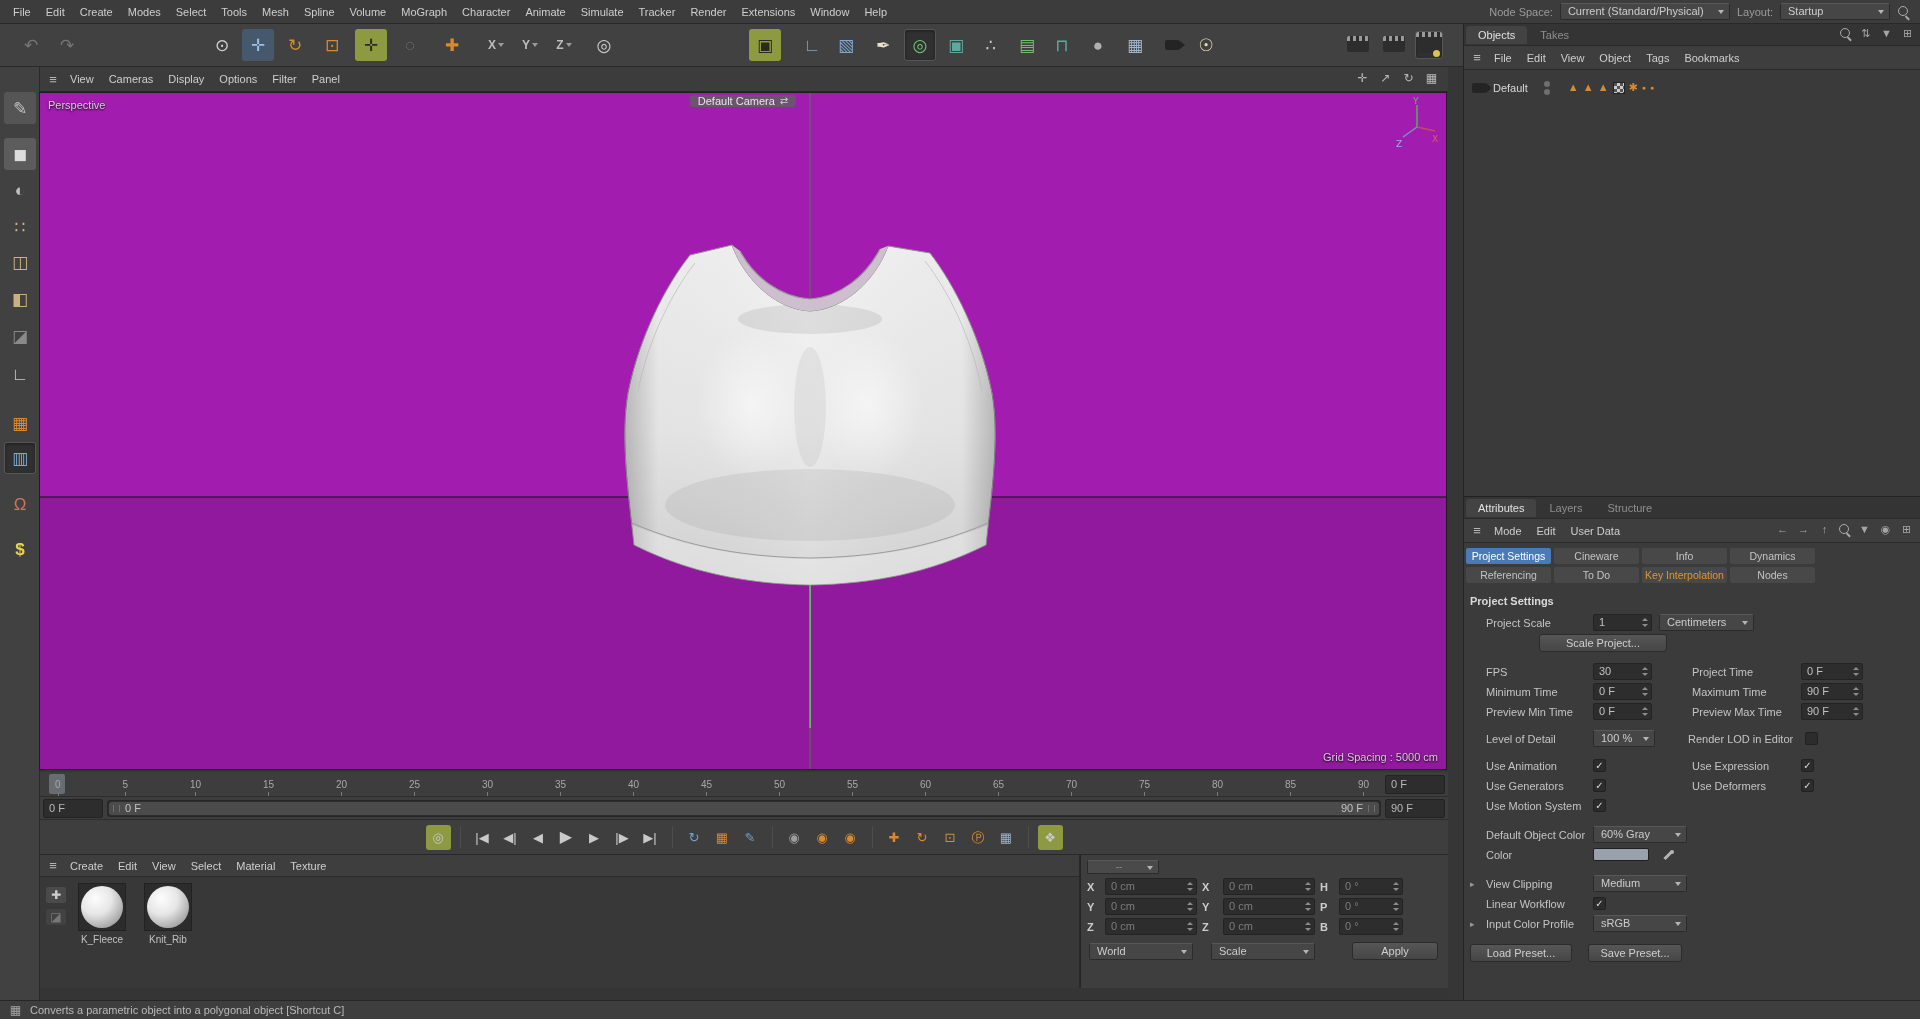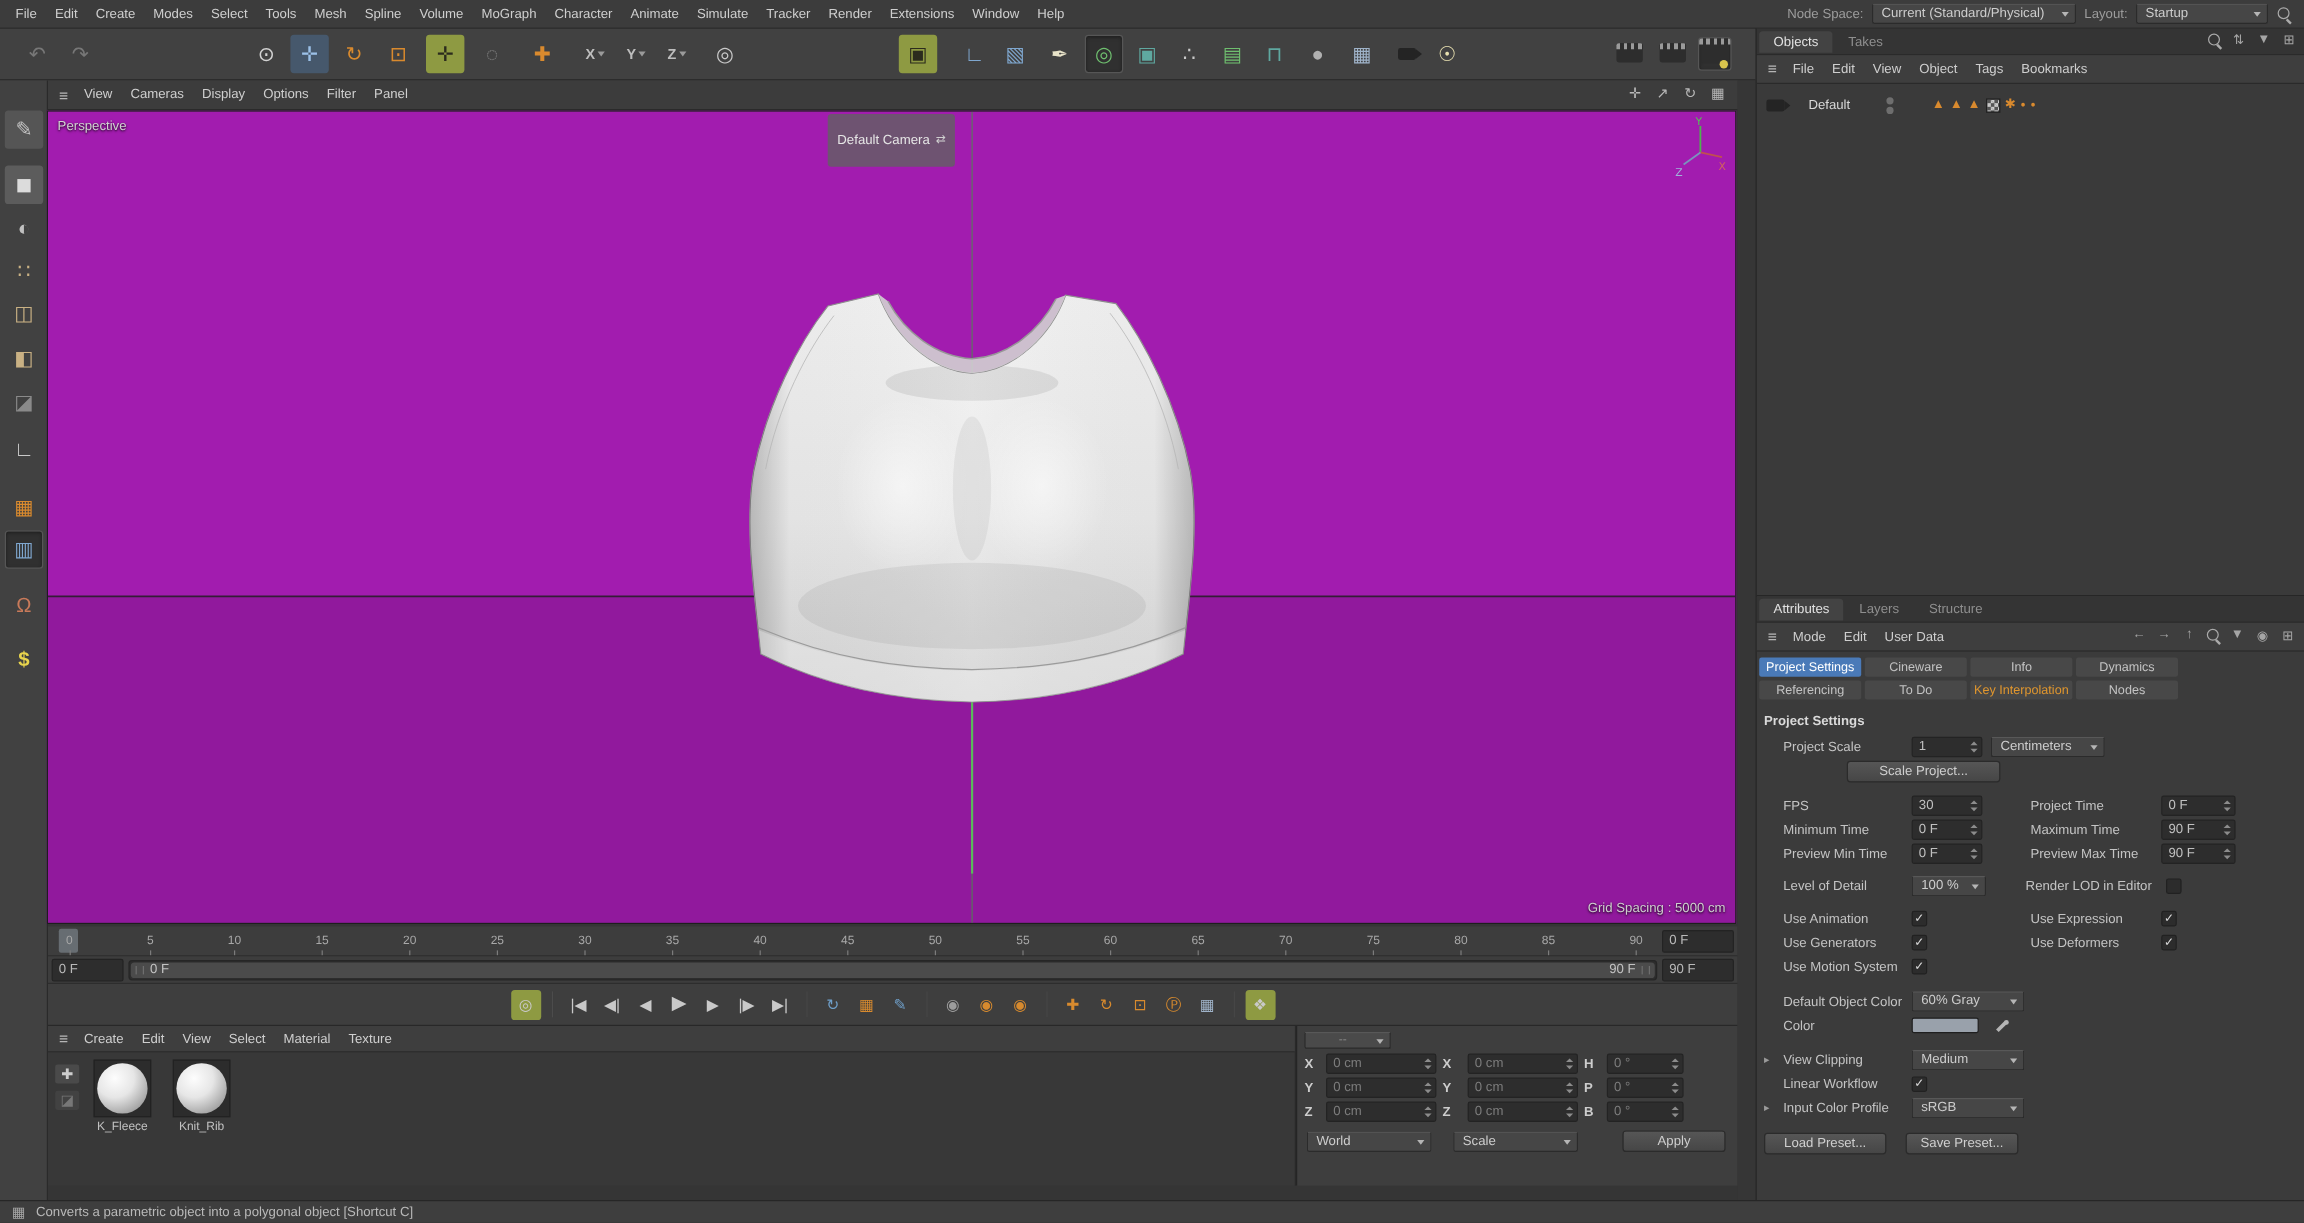--- a/index.html
+++ b/index.html
@@ -47,21 +47,21 @@
 
 #vmenu{left:40px;top:67px;width:1408px;height:25px;background:#3c3c3c;border-bottom:1px solid #272727;
   display:flex;align-items:center;padding:0 4px;gap:1px}
 #vmenu .ticons{margin-left:auto;display:flex;gap:4px}
 .vic{width:19px;height:19px;display:flex;align-items:center;justify-content:center;color:#b9b9b9;font-size:12px}
 
 
 #viewport{left:39px;top:92px;width:1408px;height:678px;background:#a21caf;border:1px solid #1e1e1e;overflow:hidden}
 .vp-label{position:absolute;left:8px;top:6px;color:#d2d2d2;text-shadow:0 1px 2px #000;z-index:5}
 .cam-pill{position:absolute;left:50%;top:2px;transform:translateX(-50%);background:rgba(98,98,98,.8);
-  border-radius:3px;padding:16px 8px;display:flex;align-items:flex-start;gap:5px;color:#e6e6e6;z-index:5}
+  border-radius:3px;padding:0 8px;display:flex;align-items:flex-start;gap:5px;color:#e6e6e6;z-index:5}
 .cam-pill .ci{font-size:10px;color:#cfcfcf}
 .grid-label{position:absolute;right:8px;bottom:6px;color:#cfcfcf;text-shadow:0 1px 2px #000;z-index:5}
 #gizmo{position:absolute;right:6px;top:4px;z-index:5}
 
 
 #ruler{left:40px;top:772px;width:1408px;height:25px;background:#3d3d3d;border-bottom:1px solid #2d2d2d;
   display:flex;align-items:center;padding:0 3px;gap:4px}
 .ruler-track{flex:1;position:relative;height:100%;display:flex;justify-content:space-between;
   align-items:center;padding:0 12px}
 .tick{position:relative;color:#a8a8a8;font-size:10px;z-index:2}
@@ -122,21 +122,21 @@
 
 
 #rpanel{left:1463px;top:24px;width:457px;height:976px;background:#3b3b3b;border-left:1px solid #242424}
 .ptabs{height:22px;background:#343434;display:flex;align-items:center;padding:0 2px;gap:1px;border-bottom:1px solid #2a2a2a}
 .ptab{padding:3px 12px;color:#8f8f8f;border-radius:3px 3px 0 0}
 .ptab.active{background:#434343;color:#e2e2e2}
 .ticons{margin-left:auto;display:flex;gap:6px;align-items:center;padding-bottom:3px;padding-right:3px}
 .sic{width:15px;height:15px;display:flex;align-items:center;justify-content:center;color:#a5a5a5;font-size:11px}
 .pmenu{height:24px;background:#3e3e3e;border-bottom:1px solid #2a2a2a;display:flex;align-items:center;padding:0 4px;gap:1px}
 .tree{height:427px;background:#3a3a3a;border-bottom:1px solid #222;padding:8px 6px;overflow:hidden}
-.trow{display:flex;align-items:center;gap:20px;height:19px;padding:0 2px}
+.trow{display:flex;align-items:center;gap:6px;height:19px;padding:0 2px}
 .obj-cam{width:15px;height:10px;background:#242424;border-radius:2px;position:relative}
 .obj-cam:after{content:"";position:absolute;right:-5px;top:1px;border-top:4px solid transparent;
   border-bottom:4px solid transparent;border-left:5px solid #242424}
 .objname{color:#d8d8d8}
 .dots{display:flex;flex-direction:column;gap:2px;margin-left:10px}
 .statedot{width:6px;height:6px;border-radius:50%;background:#6e6e6e}
 .tags{display:flex;align-items:center;gap:4px;margin-left:12px}
 .tag{font-size:11px;color:#d98a2e;line-height:1}
 .tag.small{font-size:7px}
 .checker{width:12px;height:12px;border:1px solid #222;

